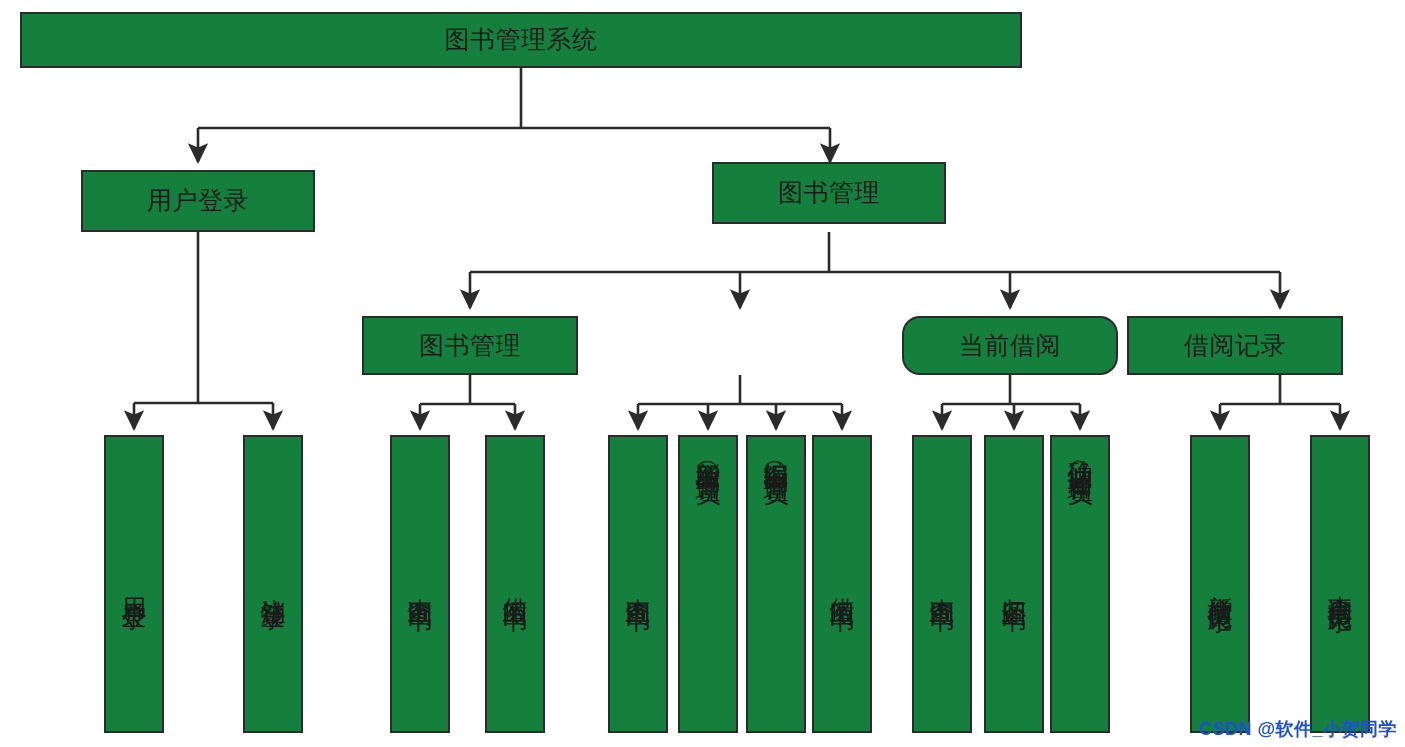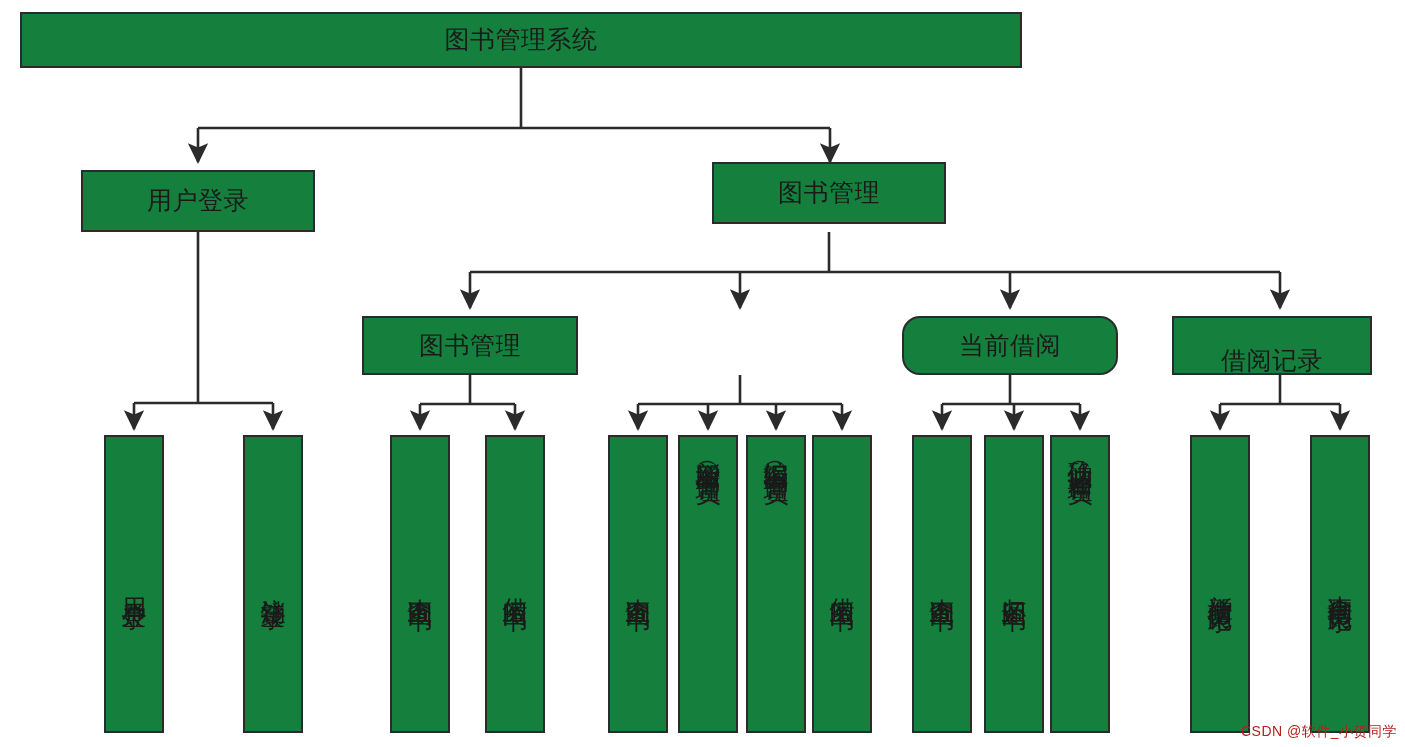--- a/index.html
+++ b/index.html
@@ -65,25 +65,26 @@
     white-space: nowrap;
   }
   .node.v.centered {
     align-items: center;
     padding-top: 0;
   }
   .watermark {
     position: absolute;
     right: 8px;
     bottom: 6px;
-    font-size: 14px;
-    color: #b91c1c;
+    font-size: 18px;
+    color: #1d4ed8;
     letter-spacing: 0.5px;
     z-index: 5;
     white-space: nowrap;
+    font-weight: bold;
   }
 </style>
 </head>
 <body>
 
 <div id="canvas">
 
   <svg id="edges" viewBox="0 0 1405 747">
     <defs>
       <marker id="arrow" markerWidth="9" markerHeight="9" refX="7.2" refY="4.5" orient="auto" markerUnits="strokeWidth">
@@ -144,21 +145,21 @@
   <div class="node h" id="node-l2-1" style="left: 712px; top: 162px; width: 234px; height: 62px;">
     <span class="lbl">图书管理</span>
   </div>
 
   <div class="node h" id="node-l3-0" style="left: 362px; top: 316px; width: 216px; height: 59px;">
     <span class="lbl">图书管理</span>
   </div>
   <div class="node h" id="node-l3-2" style="left: 902px; top: 316px; width: 216px; height: 59px; border-radius: 18px;">
     <span class="lbl">当前借阅</span>
   </div>
-  <div class="node h" id="node-l3-3" style="left: 1172px; top: 316px; width: 200px; height: 59px; align-items: flex-end;">
+  <div class="node h" id="node-l3-3" style="left: 1127px; top: 316px; width: 216px; height: 59px;">
     <span class="lbl">借阅记录</span>
   </div>
 
   <div class="node v centered" id="node-leaf-0" style="left: 104px; top: 435px; width: 60px; height: 298px;">
     <span class="lbl">用户登录</span>
   </div>
   <div class="node v centered" id="node-leaf-1" style="left: 243px; top: 435px; width: 60px; height: 298px;">
     <span class="lbl">注销登录</span>
   </div>
   <div class="node v centered" id="node-leaf-2" style="left: 390px; top: 435px; width: 60px; height: 298px;">

